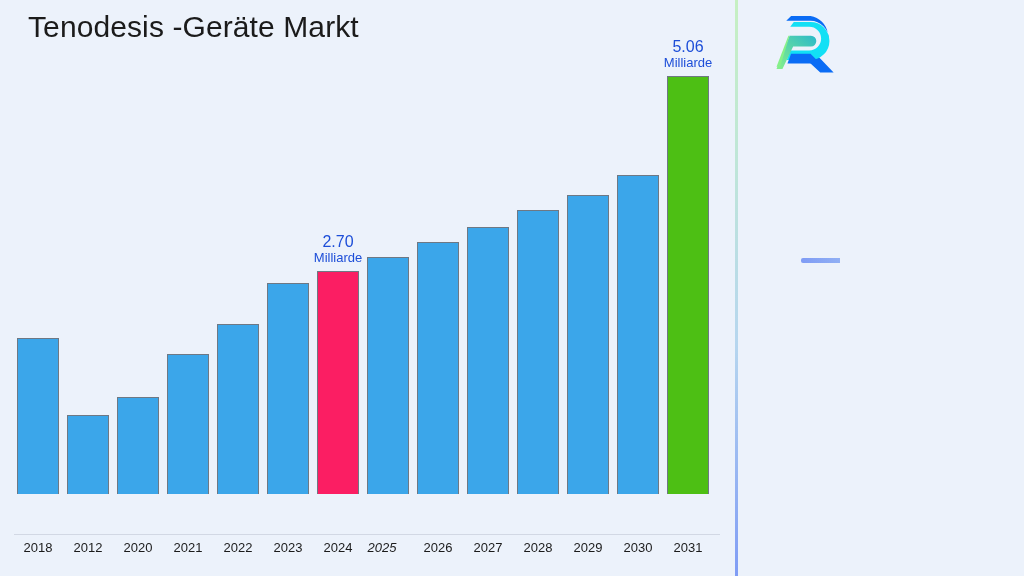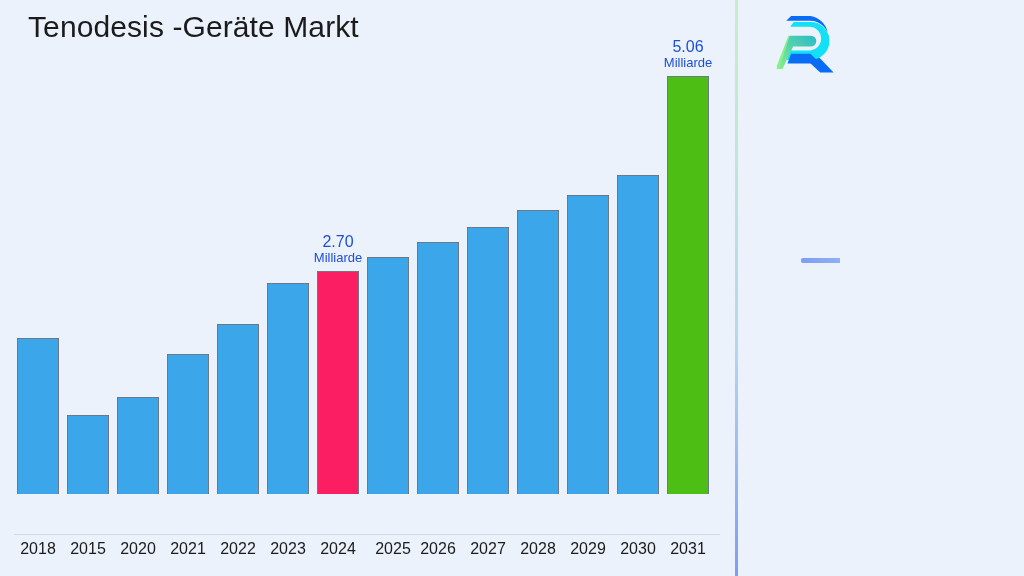--- a/index.html
+++ b/index.html
@@ -88,21 +88,21 @@
     display: block;
     font-size: 13px;
     line-height: 14px;
   }
 
   .x-label {
     position: absolute;
     top: 540px;
     width: 42px;
     text-align: center;
-    font-size: 16px;
+    font-size: 13px;
     color: #1b1b1b;
   }
 
   
   #vertical-divider {
     position: absolute;
     left: 735px; top: 0;
     width: 3px; height: 576px;
     background: linear-gradient(to bottom, #c6f0c2 0%, #bfe6d8 28%, #b6d6ef 60%, #7f9cf5 100%);
   }
@@ -216,27 +216,27 @@
           <div class="bar-group" style="left: 667px; bottom: 42px;">
             <div class="bar green" style="height: 418px;"></div>
             <div class="bar-value" style="bottom: 424px;">
               <span class="num">5.06</span>
               <span class="unit">Milliarde</span>
             </div>
           </div>
         </div>
       <div id="xlabels">
           <div class="x-label" style="left: 17px;">2018</div>
-          <div class="x-label" style="left: 67px;">2015</div>
+          <div class="x-label" style="left: 67px;">2012</div>
           <div class="x-label" style="left: 117px;">2020</div>
           <div class="x-label" style="left: 167px;">2021</div>
           <div class="x-label" style="left: 217px;">2022</div>
           <div class="x-label" style="left: 267px;">2023</div>
           <div class="x-label" style="left: 317px;">2024</div>
-          <div class="x-label" style="left: 372px;">2025</div>
+          <div class="x-label" style="left: 361px; font-style: italic;">2025</div>
           <div class="x-label" style="left: 417px;">2026</div>
           <div class="x-label" style="left: 467px;">2027</div>
           <div class="x-label" style="left: 517px;">2028</div>
           <div class="x-label" style="left: 567px;">2029</div>
           <div class="x-label" style="left: 617px;">2030</div>
           <div class="x-label" style="left: 667px;">2031</div>
         </div>
     </div>
   </div>
 

